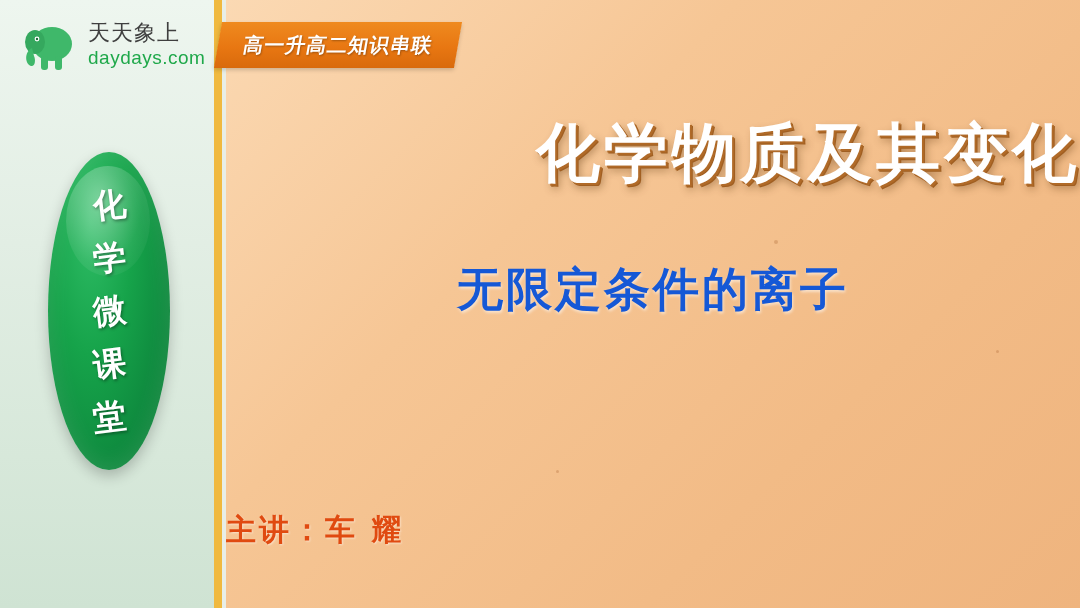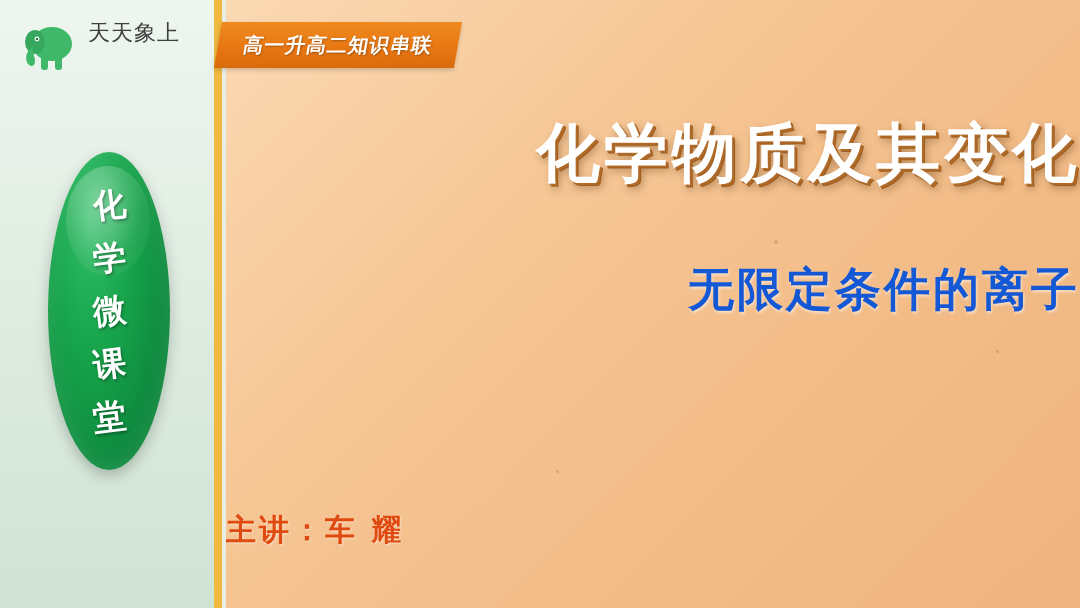--- a/index.html
+++ b/index.html
@@ -176,21 +176,21 @@
       3px 3px 0 #a05f22,
       4px 5px 8px rgba(90,50,10,0.45);
   }
 
   
   #subtitle {
     position: absolute;
     left: 0;
     top: 258px;
     width: 854px;
-    text-align: right;
+    text-align: center;
   }
   #subtitle .line {
     display: block;
     font-size: 46px;
     font-weight: bold;
     font-family: "DejaVu Sans", sans-serif;
     color: #1558d6;
     letter-spacing: 3px;
     line-height: 62px;
     text-shadow: 1px 2px 3px rgba(255,255,255,0.55);
@@ -232,20 +232,21 @@
           <ellipse cx="13" cy="24" rx="10" ry="12" fill="#35a85e"></ellipse>
           <path d="M10 30 C2 34, 3 46, 9 48 C13 49, 14 42, 12 38 Z" fill="#3fb86a"></path>
           <rect x="19" y="38" width="7" height="14" rx="3" fill="#3fb86a"></rect>
           <rect x="33" y="38" width="7" height="14" rx="3" fill="#3fb86a"></rect>
           <circle cx="15" cy="21" r="2.4" fill="#ffffff"></circle>
           <circle cx="15" cy="21" r="1.2" fill="#1d6b39"></circle>
         </svg>
       </div>
       <div id="logo-text-wrap">
         <div id="logo-cn">天天象上</div>
+        <div id="logo-en">daydays.com</div>
       </div>
     </div>
 
     <div id="oval-badge">
       <div id="oval-gloss"></div>
       <div id="oval-text">
         <span>化</span>
         <span>学</span>
         <span>微</span>
         <span>课</span>

